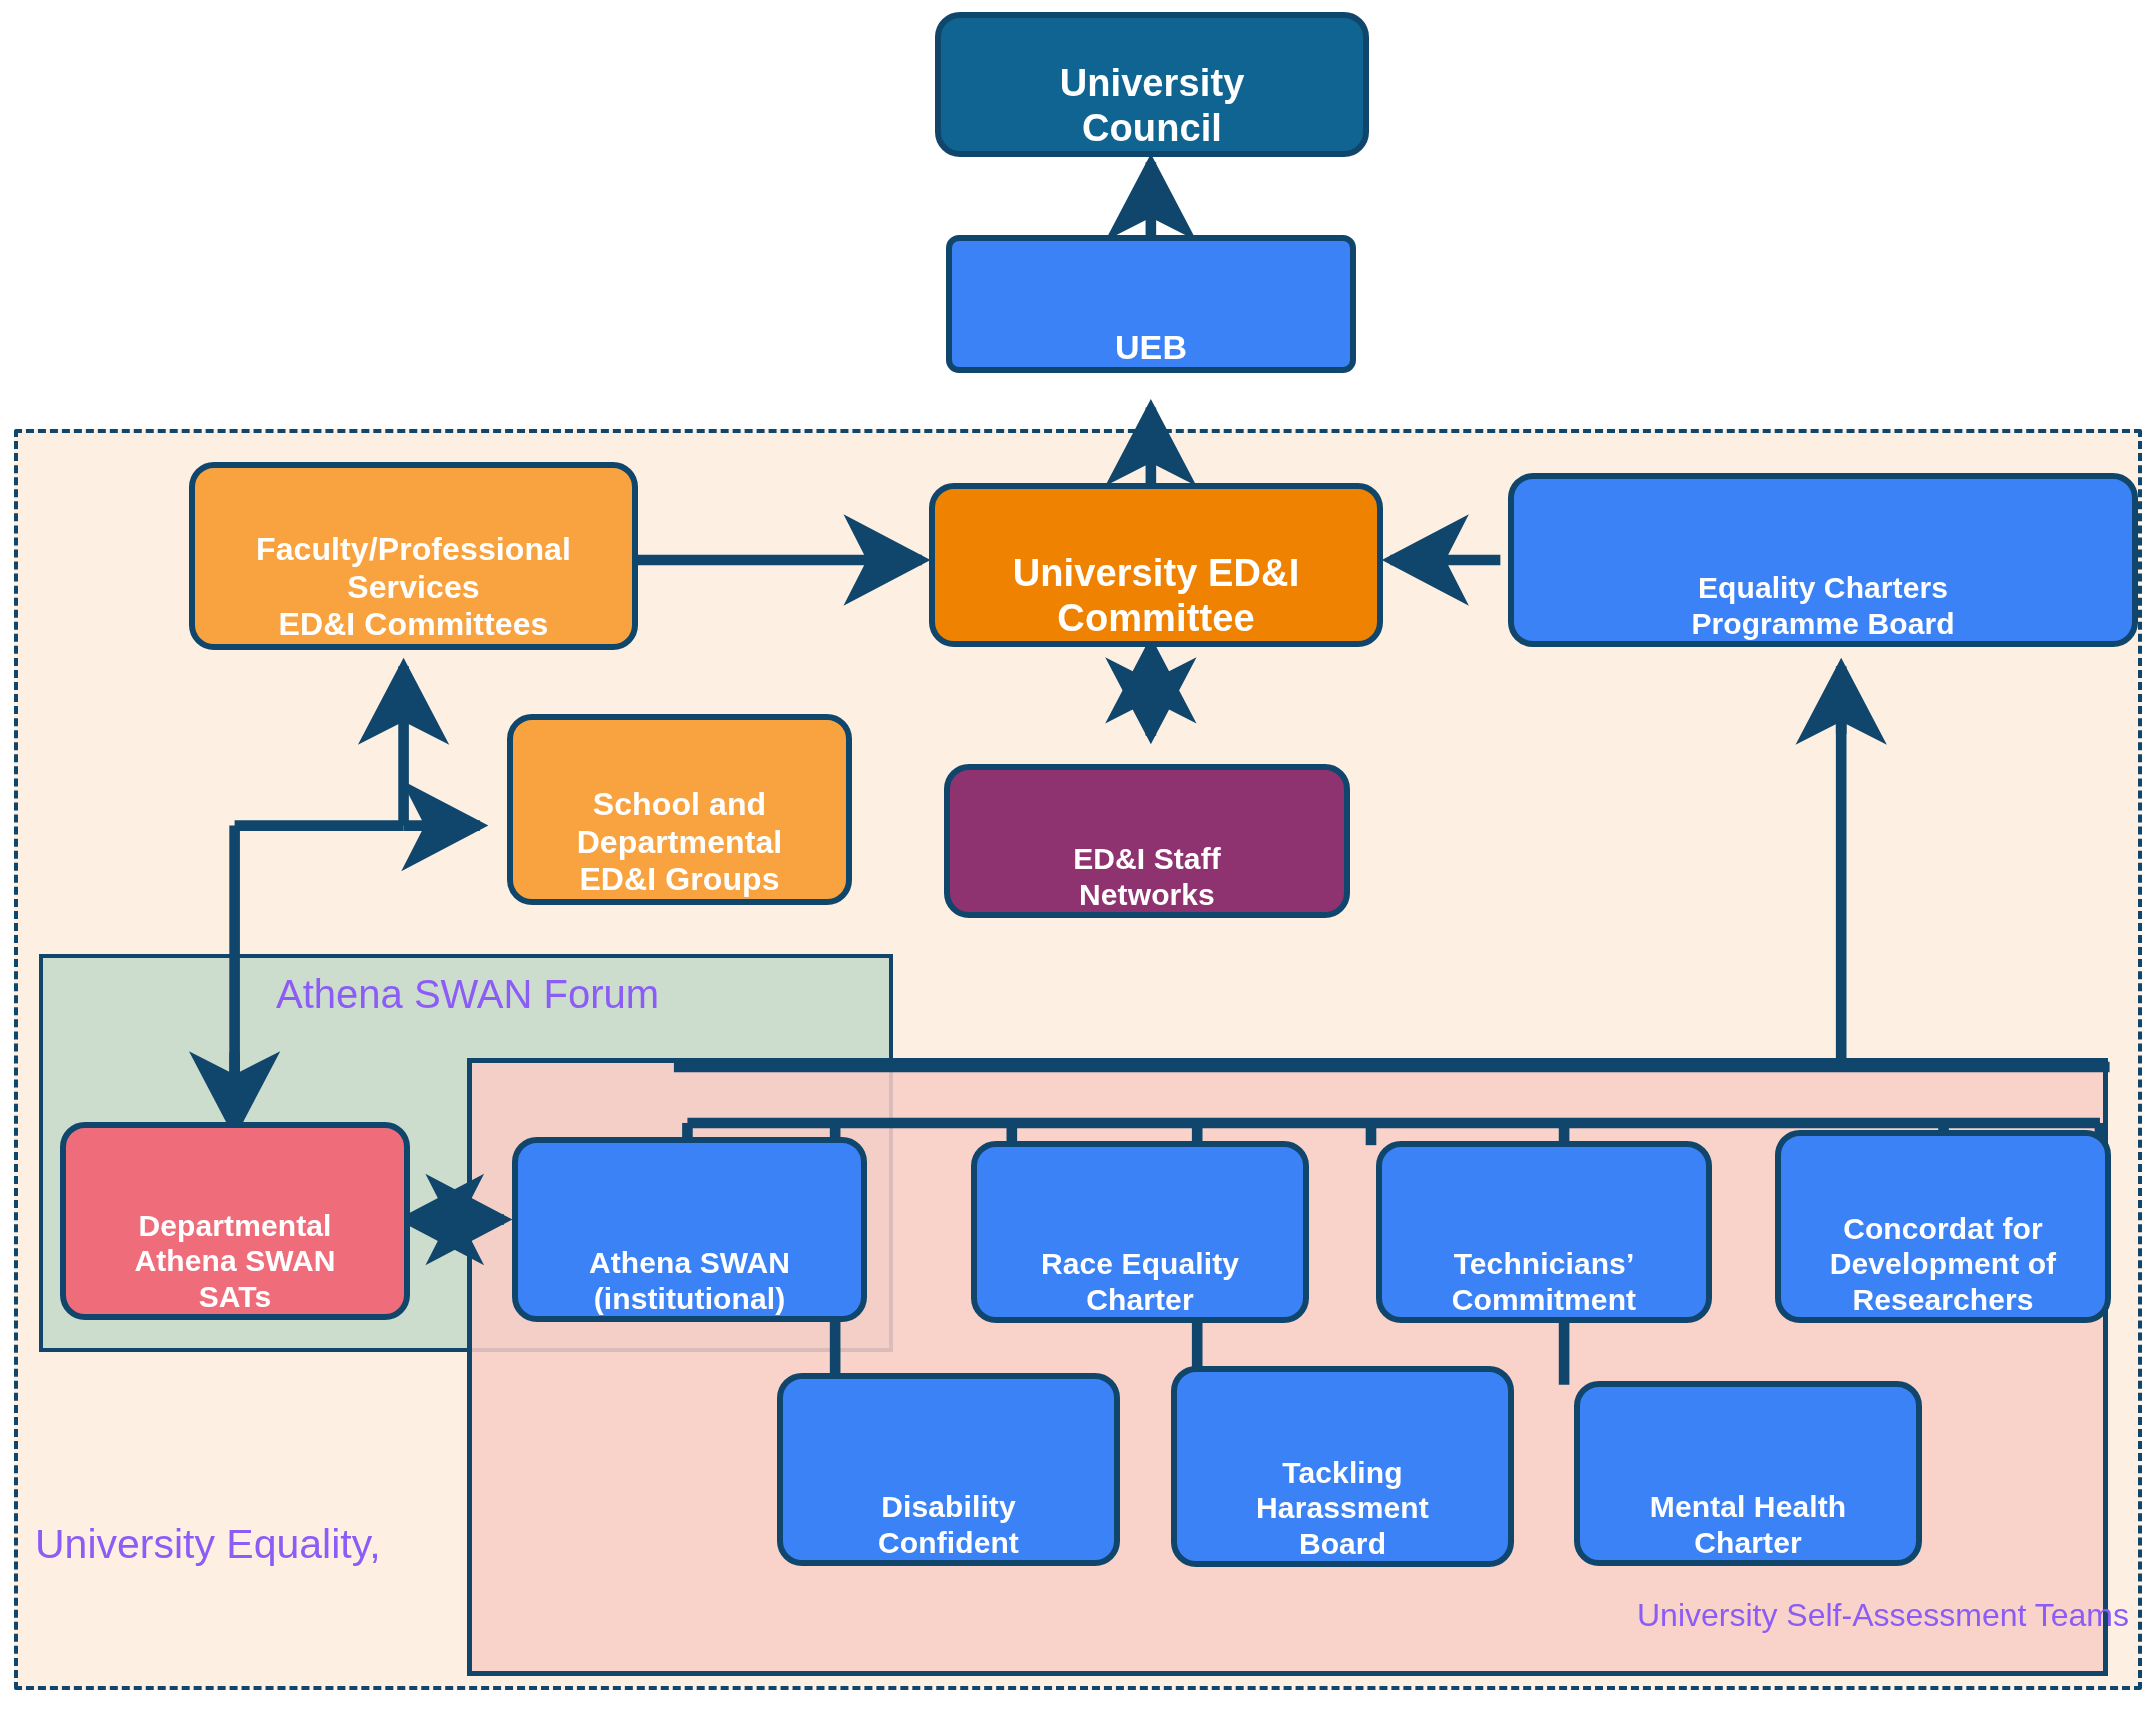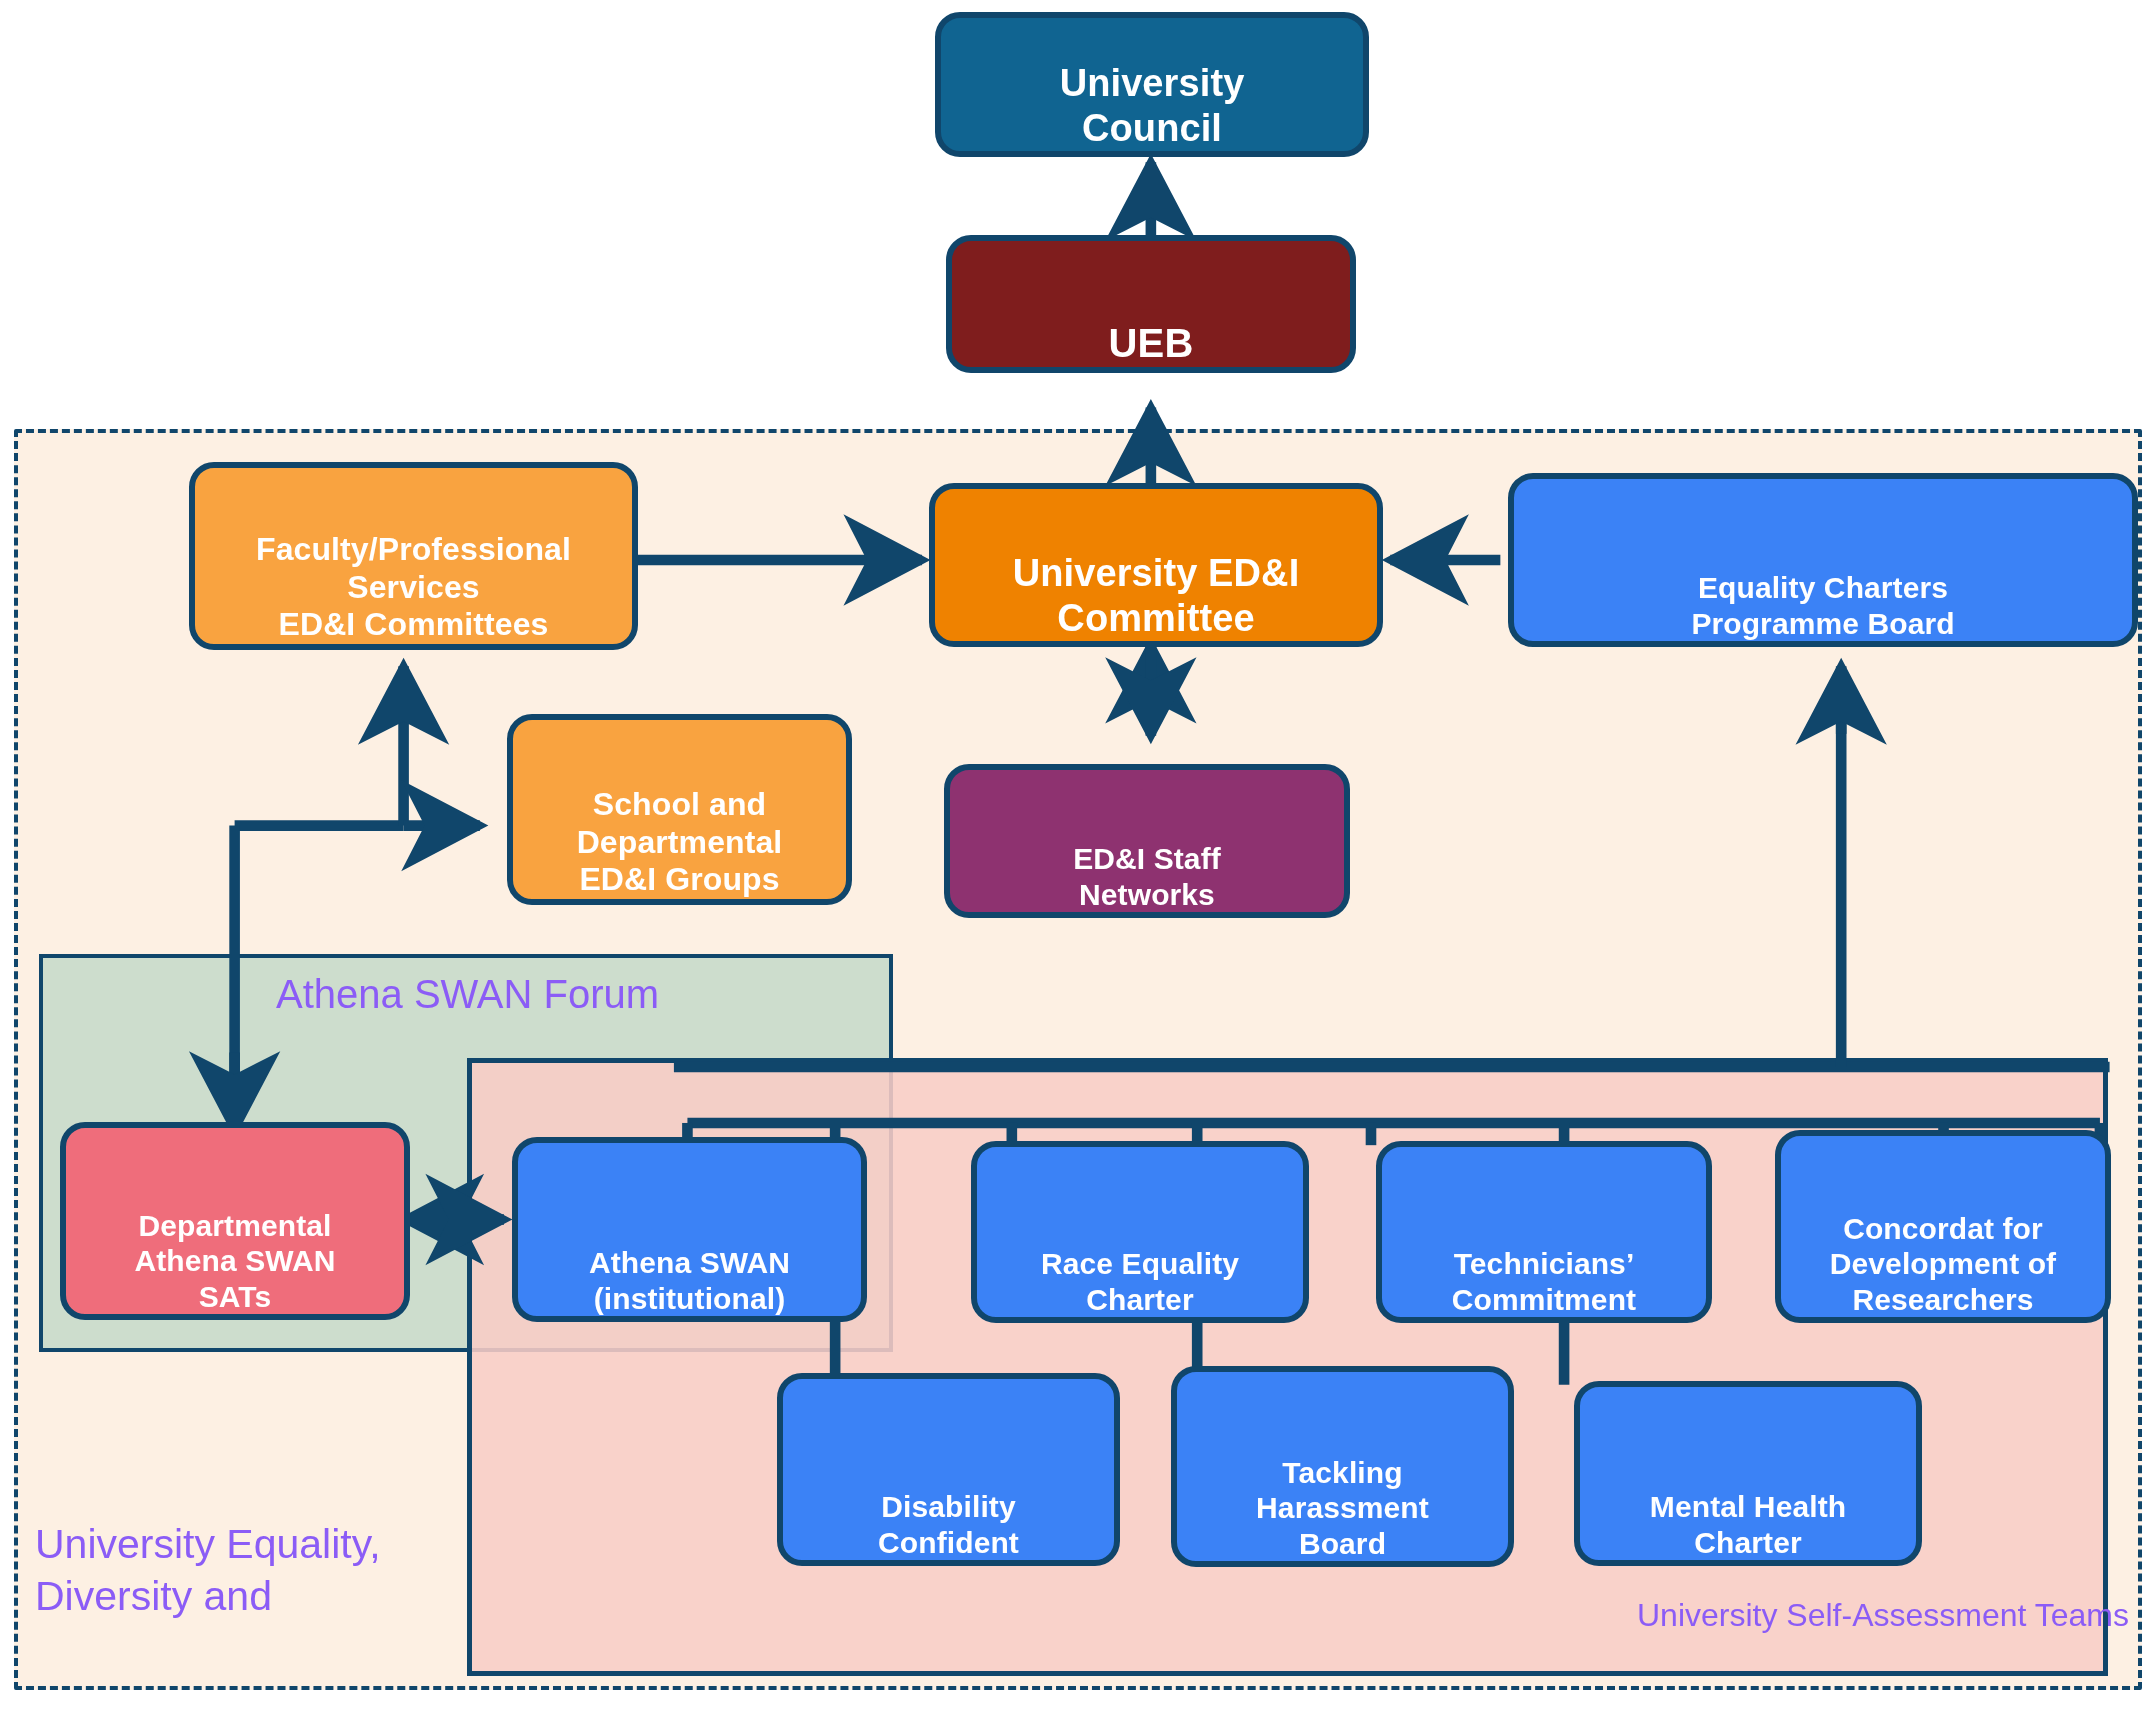--- a/index.html
+++ b/index.html
@@ -7,21 +7,21 @@
          font-family:"Liberation Sans", sans-serif;overflow:hidden;}
   svg.layer{position:absolute;left:0;top:0;width:2154px;height:1711px;}
 
   .node{position:absolute;box-sizing:border-box;display:flex;align-items:flex-end;
         justify-content:center;text-align:center;border:6.8px solid #10466b;
         border-radius:25px;color:#ffffff;font-weight:bold;line-height:1.18;
         letter-spacing:0.1px;}
   .node span{display:block;padding:0 7.7px;}
 
   .n-council{background:#106491;font-size:38px;}
-  .n-ueb{background:#7f1d1d;font-size:40px;}
+  .n-ueb{background:#3b82f6;font-size:34px;border-radius:13px;}
   .n-ediCom{background:#ef8200;font-size:38px;}
   .n-orange{background:#f9a340;font-size:32px;}
   .n-purple{background:#8e3270;font-size:30px;}
   .n-red{background:#3b82f6;font-size:30px;}
   .n-pinkred{background:#ef6d7b;font-size:30px;}
 
   .region{position:absolute;box-sizing:border-box;}
   .r-outer{border:4.8px dashed #10466b;background:#fdf0e3;border-radius:1.9px;}
   .r-green{border:4.8px solid #10466b;background:rgba(201,219,203,0.92);}
   .r-pink{border:5.8px solid #10466b;background:rgba(248,205,198,0.88);}
@@ -200,21 +200,20 @@
       <span>Charter</span>
     </span>
   </div>
 
   <div class="r-label lbl-asf" style="left:276px;top:969px;width:541px;">
     <span>Athena SWAN Forum</span>
   </div>
 
   <div class="r-label lbl-net" style="left:35px;top:1518px;width:406px;">
     <div>University Equality,</div>
-    <div>Diversity and</div>
   </div>
 
   <div class="r-label lbl-sat" style="left:1453px;top:1595px;width:676px;text-align:right;">
     <span>University Self-Assessment Teams</span>
   </div>
 
 </div>
 
 
 </body></html>

